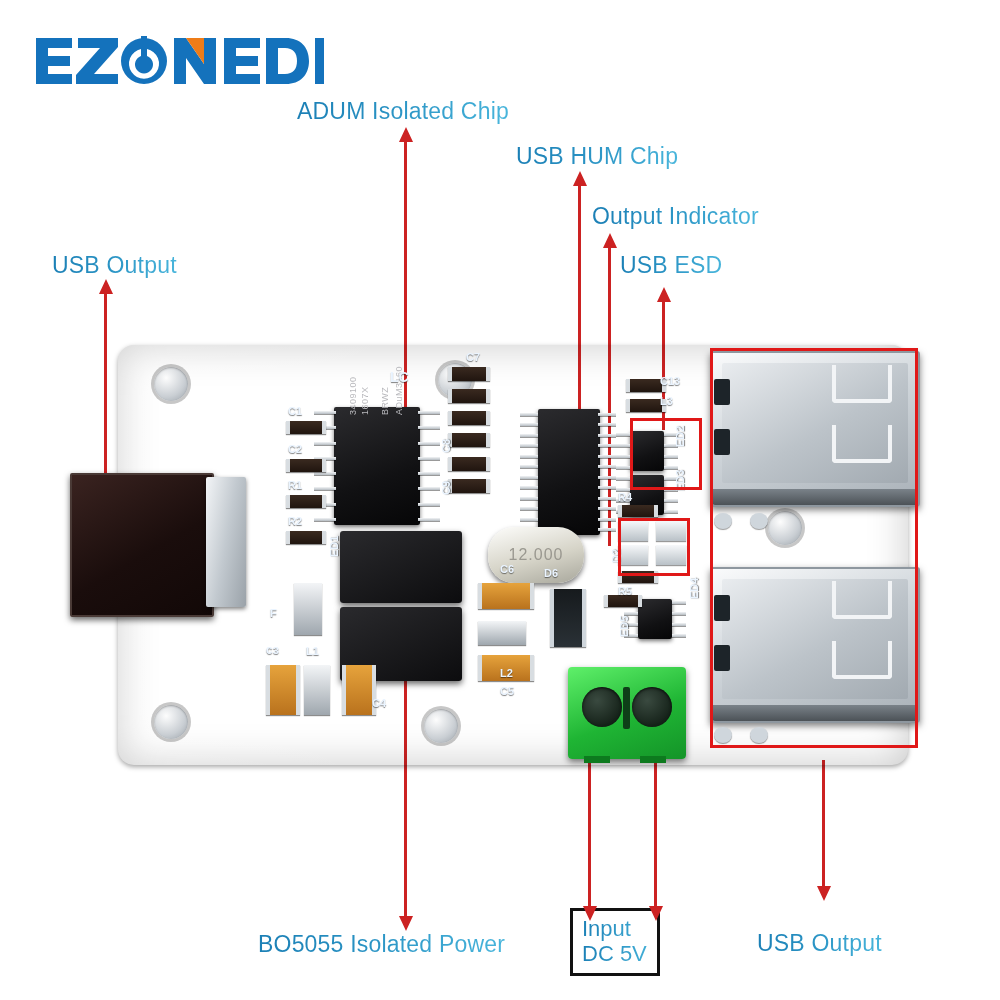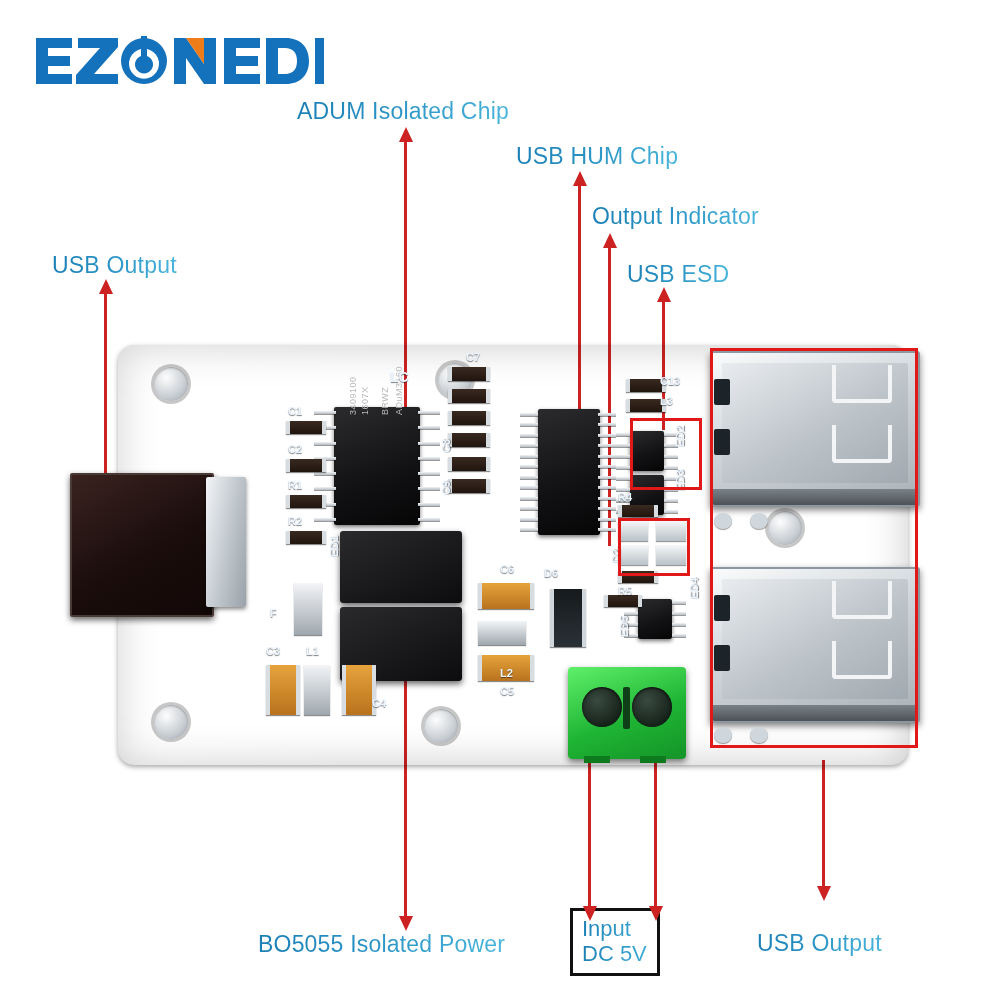--- a/index.html
+++ b/index.html
@@ -15,21 +15,21 @@
          letter-spacing:.2px;
          background:linear-gradient(100deg,#1b7fb5 0%,#2a93c4 45%,#49b6dc 100%);
          -webkit-background-clip:text;background-clip:text;color:#2a93c4;
          -webkit-text-fill-color:transparent;}
   @supports not (background-clip:text){ .label{color:#2a93c4;} }
 
   #lab-usb-input{left:52px;top:252px;}
   #lab-adum{left:297px;top:98px;}
   #lab-hum{left:516px;top:143px;}
   #lab-out-ind{left:592px;top:203px;}
-  #lab-esd{left:620px;top:261px;margin-left:7px;}
+  #lab-esd{left:620px;top:252px;}
   #lab-bo5055{left:258px;top:931px;}
   #lab-usb-output{left:757px;top:900px;margin-top:30px;}
 
   
   #lab-dc{position:absolute;left:570px;top:908px;width:90px;height:68px;
           border:3px solid #111;background:#fff;box-sizing:border-box;
           display:flex;flex-direction:column;justify-content:center;
           padding-left:9px;}
   #lab-dc span{font-size:22px;line-height:1.13;
                color:#2a93c4;
@@ -248,20 +248,23 @@
       <i></i>
       <i></i>
       <i></i>
       <i></i>
       <i></i>
       <i></i>
       <i></i>
       <i></i>
   </div>
 
+  <div id="xtal">
+    <b>12.000</b>
+  </div>
 
   <div class="xfmr" style="left:222px;top:186px;width:122px;height:72px;"></div>
   <div class="xfmr" style="left:222px;top:262px;width:122px;height:74px;"></div>
 
   <div class="smd cap" style="left:148px;top:320px;width:26px;height:50px;"></div>
   <div class="smd" style="left:186px;top:320px;width:26px;height:50px;"></div>
   <div class="smd cap" style="left:224px;top:320px;width:26px;height:50px;"></div>
   <div class="smd" style="left:176px;top:238px;width:28px;height:52px;"></div>
 
   <div class="smd cap" style="left:360px;top:238px;width:48px;height:26px;"></div>
@@ -365,21 +368,21 @@
   <div class="silk sm" style="left:170px;top:134px;">R1</div>
   <div class="silk sm" style="left:170px;top:170px;">R2</div>
   <div class="silk sm" style="left:348px;top:6px;">C7</div>
   <div class="silk sm rot" style="left:322px;top:108px;">C8</div>
   <div class="silk sm rot" style="left:322px;top:150px;">C9</div>
   <div class="silk sm" style="left:542px;top:30px;">C13</div>
   <div class="silk sm" style="left:542px;top:50px;">L3</div>
   <div class="silk sm" style="left:382px;top:218px;">C6</div>
   <div class="silk sm" style="left:382px;top:340px;">C5</div>
   <div class="silk sm" style="left:382px;top:322px;">L2</div>
-  <div class="silk sm" style="left:148px;top:300px;">C3</div>
+  <div class="silk sm" style="left:148px;top:300px;font-family:Liberation Mono, monospace;">C3</div>
   <div class="silk sm" style="left:254px;top:352px;">C4</div>
   <div class="silk sm" style="left:188px;top:300px;">L1</div>
   <div class="silk sm" style="left:152px;top:262px;">F</div>
   <div class="silk sm" style="left:426px;top:222px;">D6</div>
   <div class="silk sm" style="left:500px;top:146px;">R4</div>
   <div class="silk sm" style="left:500px;top:240px;">R5</div>
   <div class="silk sm rot" style="left:492px;top:218px;">D2</div>
   <div class="silk sm rot" style="left:210px;top:212px;">ED1</div>
   <div class="silk sm rot" style="left:556px;top:102px;">ED2</div>
   <div class="silk sm rot" style="left:556px;top:146px;">ED3</div>

